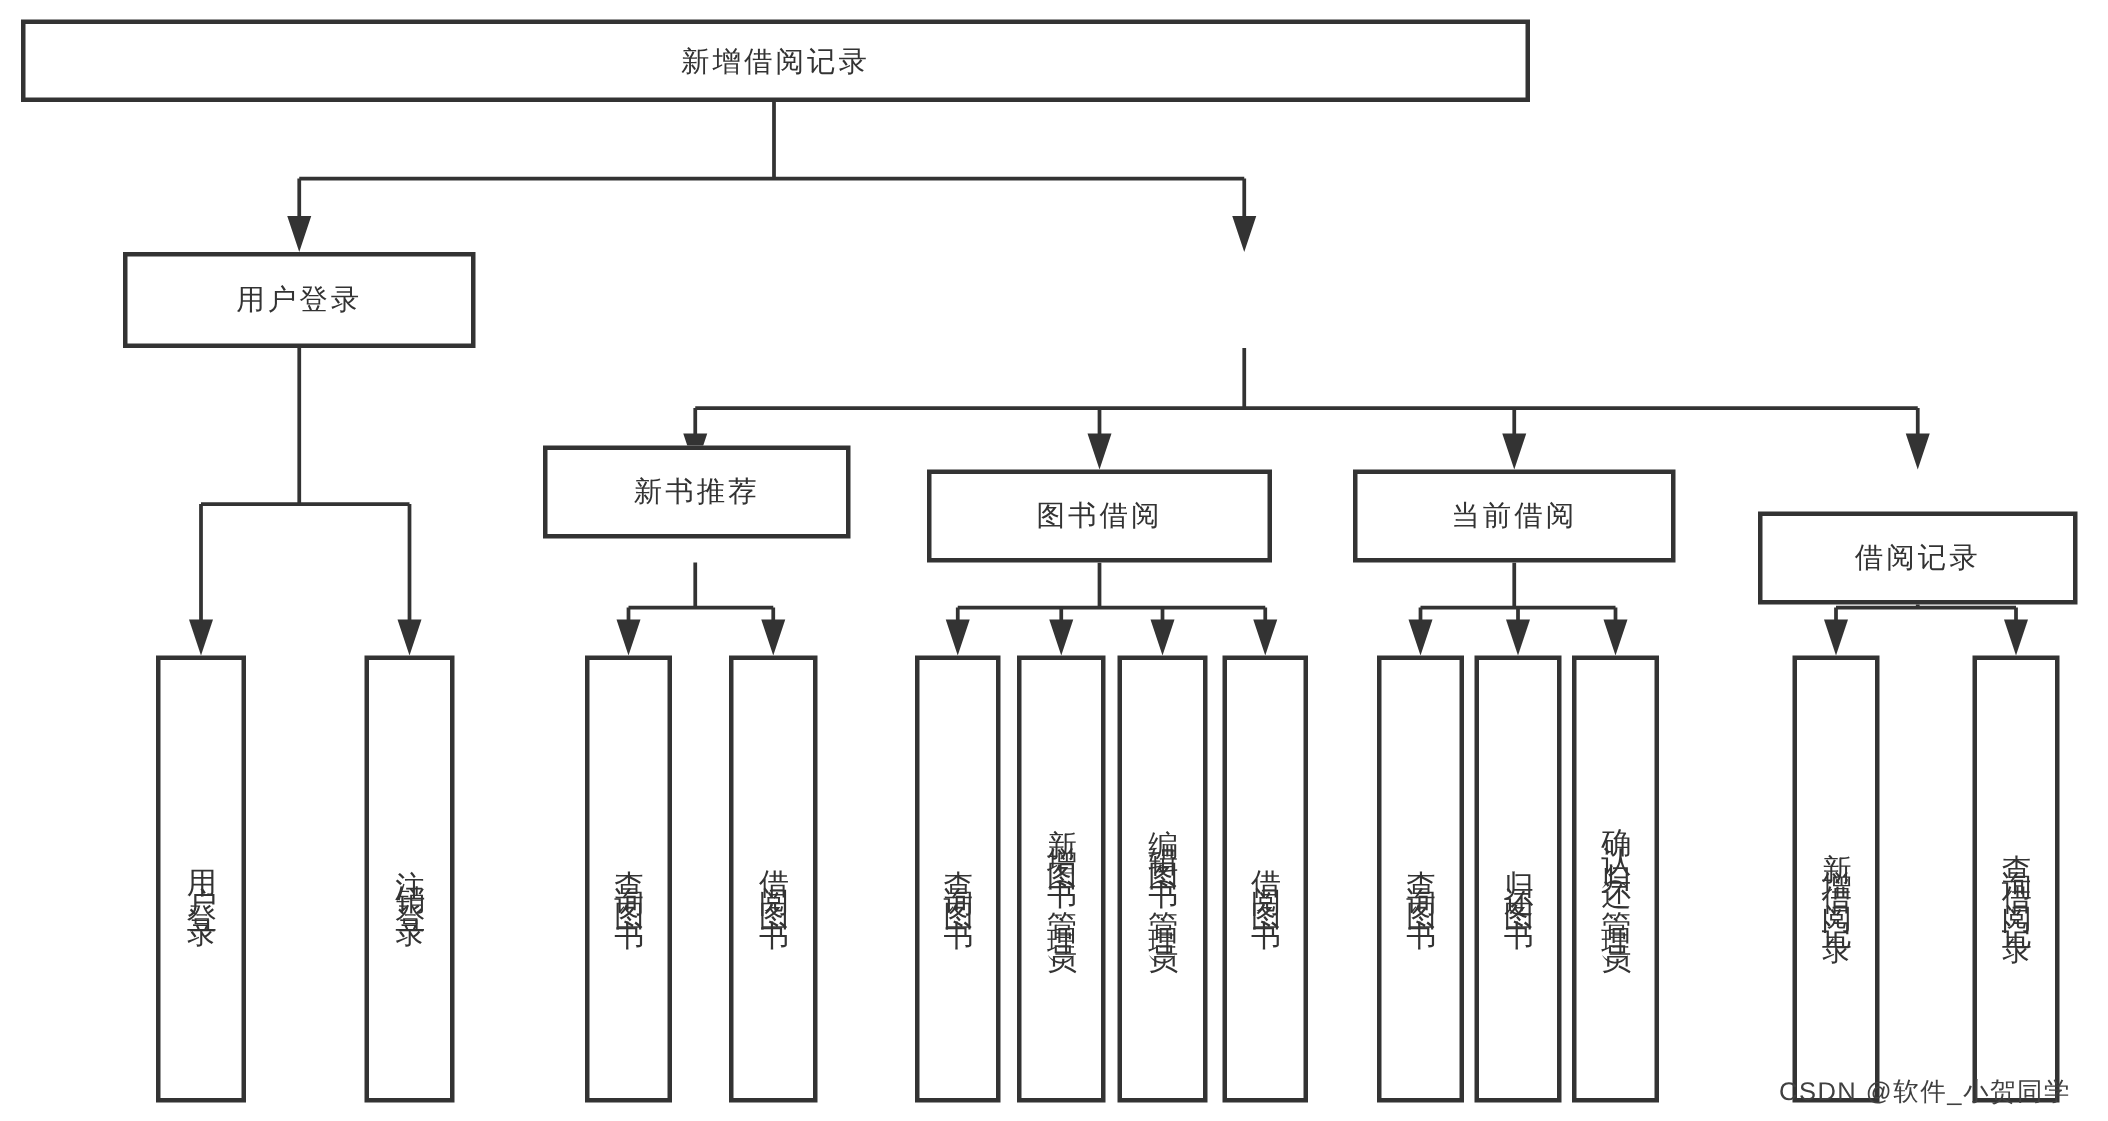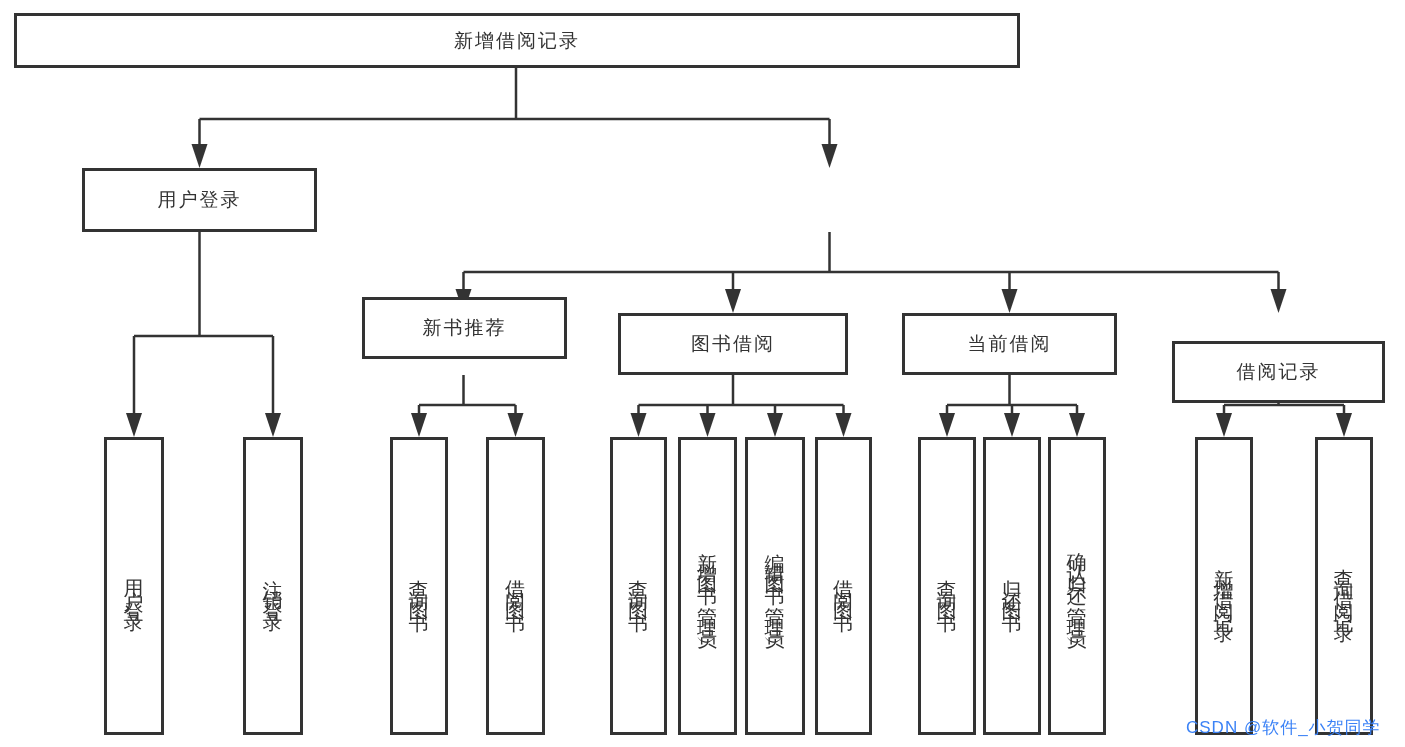--- a/index.html
+++ b/index.html
@@ -45,21 +45,21 @@
     font-size: 20px;
     letter-spacing: 11px;
     line-height: 1;
     white-space: nowrap;
   }
   .watermark {
     position: absolute;
     left: 1186px;
     top: 716px;
     font-size: 17px;
-    color: #3b82f6;
+    color: #404040;
     letter-spacing: 1px;
     white-space: nowrap;
   }
 </style>
 </head>
 <body>
 
 <div id="canvas">
 
   <svg id="connectors" viewBox="0 0 1405 747" xmlns="http://www.w3.org/2000/svg">

